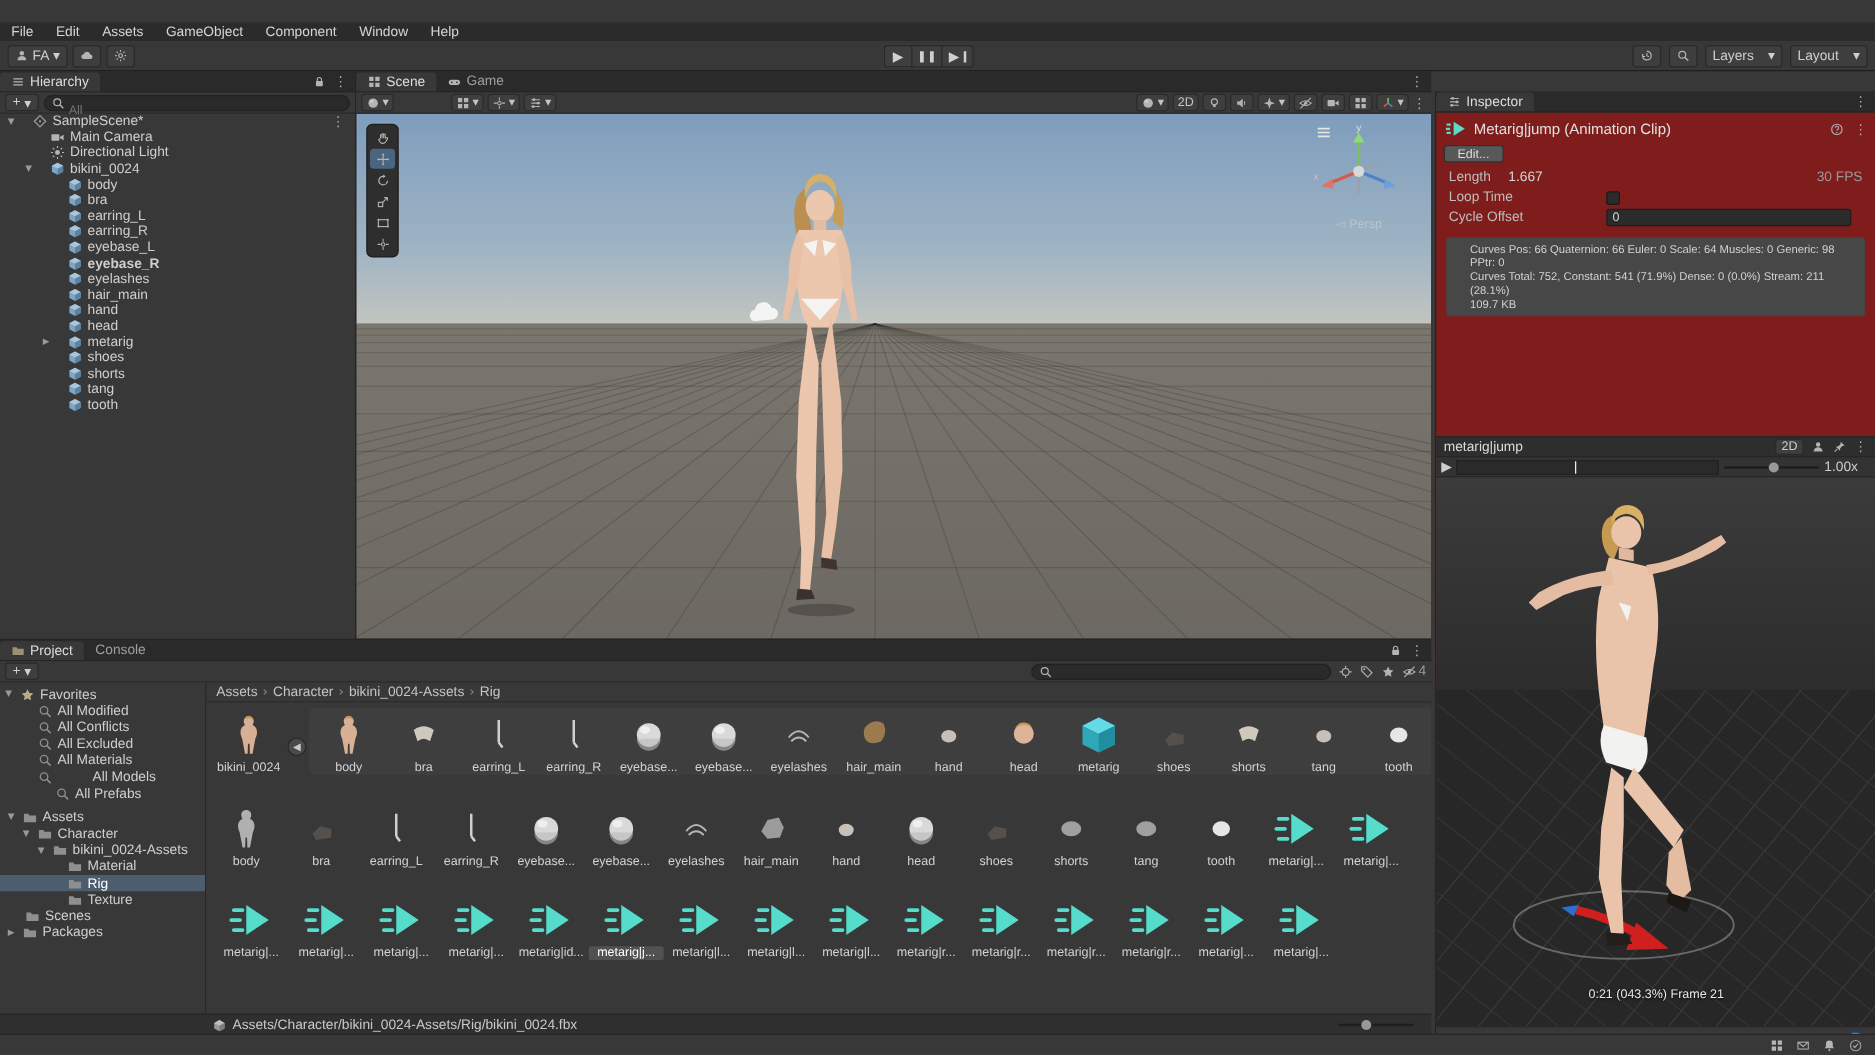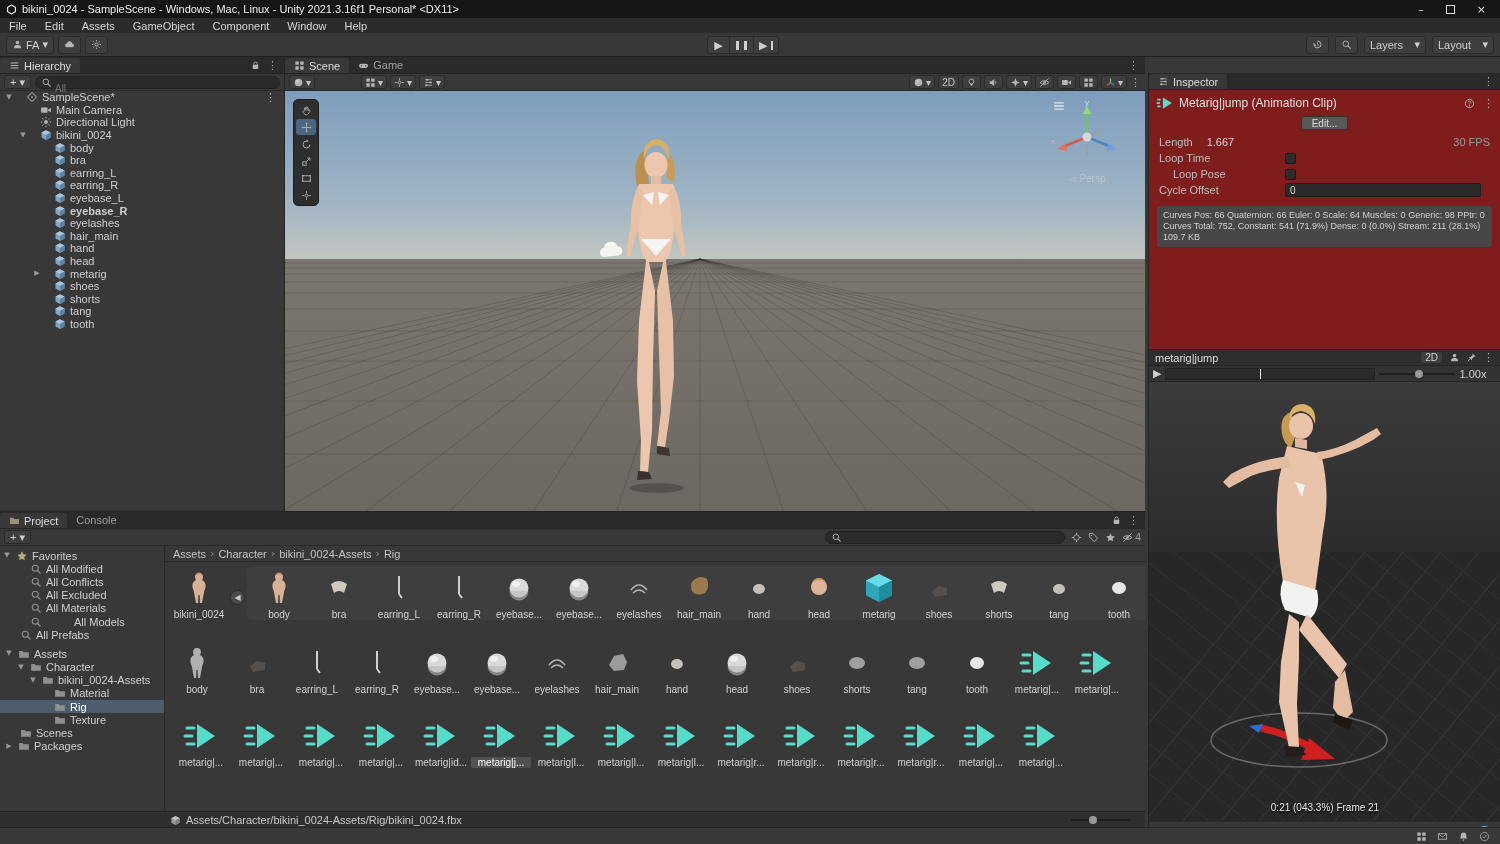--- a/index.html
+++ b/index.html
@@ -52,38 +52,38 @@
   .tool{height:16px;border-radius:3px;display:flex;align-items:center;justify-content:center;color:#bdbdbd;}
   .tool.active{background:#4a657f;color:#e8e8e8;}
   .gizmo{position:absolute;right:18px;top:6px;width:80px;height:96px;text-align:center;}
   .persp{color:#b9c4cc;font-size:10px;margin-top:-6px;}
   .viewmenu{position:absolute;right:78px;top:8px;width:16px;height:14px;color:#e6e6e6;}
   
   #inspector{position:absolute;left:1148px;top:57px;width:352px;height:770px;background:#7f1d1d;border-left:1px solid #242424;display:flex;flex-direction:column;margin-top:16px;}
   .insp-header{height:26px;display:flex;align-items:center;gap:6px;padding:0 6px;}
   .insp-title{color:#e0e0e0;font-size:12px;}
   .insp-hicons{margin-left:auto;display:flex;gap:8px;align-items:center;}
-  .editrow{height:18px;display:flex;justify-content:center;padding:0 6px;}
+  .editrow{height:18px;display:flex;justify-content:flex-start;padding:0 6px;}
   .editbtn{height:14px;background:#585858;border:1px solid #303030;border-radius:3px;color:#ddd;font-size:10px;padding:0 10px;display:flex;align-items:center;}
   .irow{height:16px;display:flex;align-items:center;padding:0 10px;color:#bdbdbd;}
   .irow .val{margin-left:14px;color:#d6d6d6;}
   .irow .right{margin-left:auto;color:#999;}
   .cbx{width:11px;height:11px;background:#2b2b2b;border:1px solid #191919;border-radius:2px;}
   .ifield{height:14px;background:#2b2b2b;border:1px solid #1e1e1e;border-radius:2px;color:#d6d6d6;font-size:10px;padding:0 4px;width:196px;font-family:"Liberation Sans",sans-serif;}
-  .statsbox{margin:8px 8px 0 8px;background:#474747;border-radius:3px;padding:4px 6px;font-size:9px;line-height:11px;color:#d2d2d2;}
+  .statsbox{margin:8px 8px 0 8px;background:#474747;border-radius:3px;padding:4px 19px;font-size:9px;line-height:11px;color:#d2d2d2;}
   .pv-header{margin-top:auto;height:17px;background:#2e2e2e;border-top:1px solid #242424;border-bottom:1px solid #242424;display:flex;align-items:center;gap:8px;padding:0 6px;color:#ddd;}
   .pv-2d{height:13px;background:#3e3e3e;border:1px solid #2a2a2a;border-radius:3px;padding:0 4px;font-size:10px;display:flex;align-items:center;color:#cfcfcf;}
   .pv-playbar{height:16px;background:#333;display:flex;align-items:center;gap:4px;padding:0 4px;border-bottom:1px solid #242424;}
   .pv-lane{position:relative;width:210px;height:12px;background:#2a2a2a;border:1px solid #222;}
   .pv-cursor{position:absolute;left:94px;top:0;width:1px;height:10px;background:#eee;}
   .pv-slider{position:relative;width:76px;height:12px;}
   .pv-slider .track{position:absolute;left:0;right:0;top:5px;height:2px;background:#1f1f1f;}
   .pv-slider .thumb{position:absolute;left:36px;top:2px;width:8px;height:8px;border-radius:50%;background:#999;}
   .pv-view{position:relative;width:352px;height:439px;background:linear-gradient(#3b3b3b,#2c2c2c 40%,#262626);overflow:hidden;}
-  .pv-frametext{position:absolute;left:0;right:0;bottom:8px;text-align:center;color:#e8e8e8;font-size:10px;text-shadow:0 1px 2px #000;}
+  .pv-frametext{position:absolute;left:0;right:0;bottom:20px;text-align:center;color:#e8e8e8;font-size:10px;text-shadow:0 1px 2px #000;}
   .pv-bottom{height:22px;display:flex;align-items:center;justify-content:flex-end;padding:0 8px;background:#383838;border-top:1px solid #2a2a2a;}
   .spherebtn{width:15px;height:15px;border-radius:50%;background:radial-gradient(circle at 35% 30%,#9fd4f2,#3d8fd1 60%,#1d5f9c);border:1px solid #1a4a7a;}
   
   #project{position:absolute;left:0;top:511px;width:1145px;height:316px;background:#383838;border-top:1px solid #242424;}
   .sidebar{position:absolute;left:0;top:34px;width:165px;height:265px;background:#383838;border-right:1px solid #292929;padding-top:3px;overflow:hidden;}
   .frow{position:relative;height:13.2px;display:flex;align-items:center;gap:4px;color:#cfcfcf;padding-left:18px;}
   .frow.sel{background:#4c5d6e;color:#fff;}
   .frow .ic{width:12px;height:12px;color:#8f8f8f;}
   .breadcrumb{position:absolute;left:165px;top:34px;width:980px;height:16px;display:flex;align-items:center;gap:4px;padding:0 8px;border-bottom:1px solid #2a2a2a;color:#c4c4c4;}
   .crumb-sep{color:#8a8a8a;}
@@ -102,33 +102,20 @@
   .zoomslider .track{position:absolute;left:0;right:0;top:5px;height:2px;background:#1f1f1f;}
   .zoomslider .thumb{position:absolute;left:18px;top:2px;width:8px;height:8px;border-radius:50%;background:#999;}
   
   .statusbar{position:absolute;left:0;top:827px;width:1500px;height:17px;background:#383838;border-top:1px solid #262626;display:flex;align-items:center;justify-content:flex-end;gap:10px;padding:0 10px;color:#8d8d8d;}
 </style>
 </head>
 <body>
 
 <div id="root">
 
-  <div class="titlebar">
-    <span class="ic small" style="margin-right:5px;color:#fff;">
-        <svg viewBox="0 0 16 16">
-          <path d="M8 1.5L13.6 4.8v6.4L8 14.5 2.4 11.2V4.8z" fill="none" stroke="currentColor" stroke-width="1.6"></path>
-        </svg>
-      </span>
-    <span>bikini_0024 - SampleScene - Windows, Mac, Linux - Unity 2021.3.16f1 Personal* &lt;DX11&gt;</span>
-    <span class="wbtns">
-      <span class="g">–</span>
-      <span class="wbox"></span>
-      <span class="g">×</span>
-    </span>
-  </div>
 
   <div class="menubar" id="menu-list">
       <span>File</span>
       <span>Edit</span>
       <span>Assets</span>
       <span>GameObject</span>
       <span>Component</span>
       <span>Window</span>
       <span>Help</span>
     </div>
@@ -767,24 +754,20 @@
       </div>
     <div class="irow">
       <span>Length</span>
       <span class="val">1.667</span>
       <span class="right">30 FPS</span>
     </div>
     <div class="irow">
       <span style="width:126px;">Loop Time</span>
       <span class="cbx"></span>
     </div>
-    <div class="irow" style="padding-left:24px;">
-      <span style="width:112px;">Loop Pose</span>
-      <span class="cbx"></span>
-    </div>
     <div class="irow">
       <span style="width:126px;">Cycle Offset</span>
       <input class="ifield" value="0" style="">
     </div>
     <div class="statsbox">
       <div>Curves Pos: 66 Quaternion: 66 Euler: 0 Scale: 64 Muscles: 0 Generic: 98 PPtr: 0</div>
       <div>Curves Total: 752, Constant: 541 (71.9%) Dense: 0 (0.0%) Stream: 211 (28.1%)</div>
       <div>109.7 KB</div>
     </div>
     <div class="pv-header">
@@ -997,21 +980,21 @@
           </div>
           <div class="frow" style="padding-left: 30px; gap: 32px;">
             <span class="ic small">
               <svg viewBox="0 0 16 16">
                 <circle cx="7" cy="7" r="4" fill="none" stroke="currentColor" stroke-width="1.4"></circle>
                 <line x1="10" y1="10" x2="14" y2="14" stroke="currentColor" stroke-width="1.6"></line>
               </svg>
             </span>
             <span>All Models</span>
           </div>
-          <div class="frow" style="padding-left: 20px;">
+          <div class="frow" style="padding-left: 44px;">
             <span class="ic small">
               <svg viewBox="0 0 16 16">
                 <circle cx="7" cy="7" r="4" fill="none" stroke="currentColor" stroke-width="1.4"></circle>
                 <line x1="10" y1="10" x2="14" y2="14" stroke="currentColor" stroke-width="1.6"></line>
               </svg>
             </span>
             <span>All Prefabs</span>
           </div>
         </div>
       <div style="height:6px;"></div>

